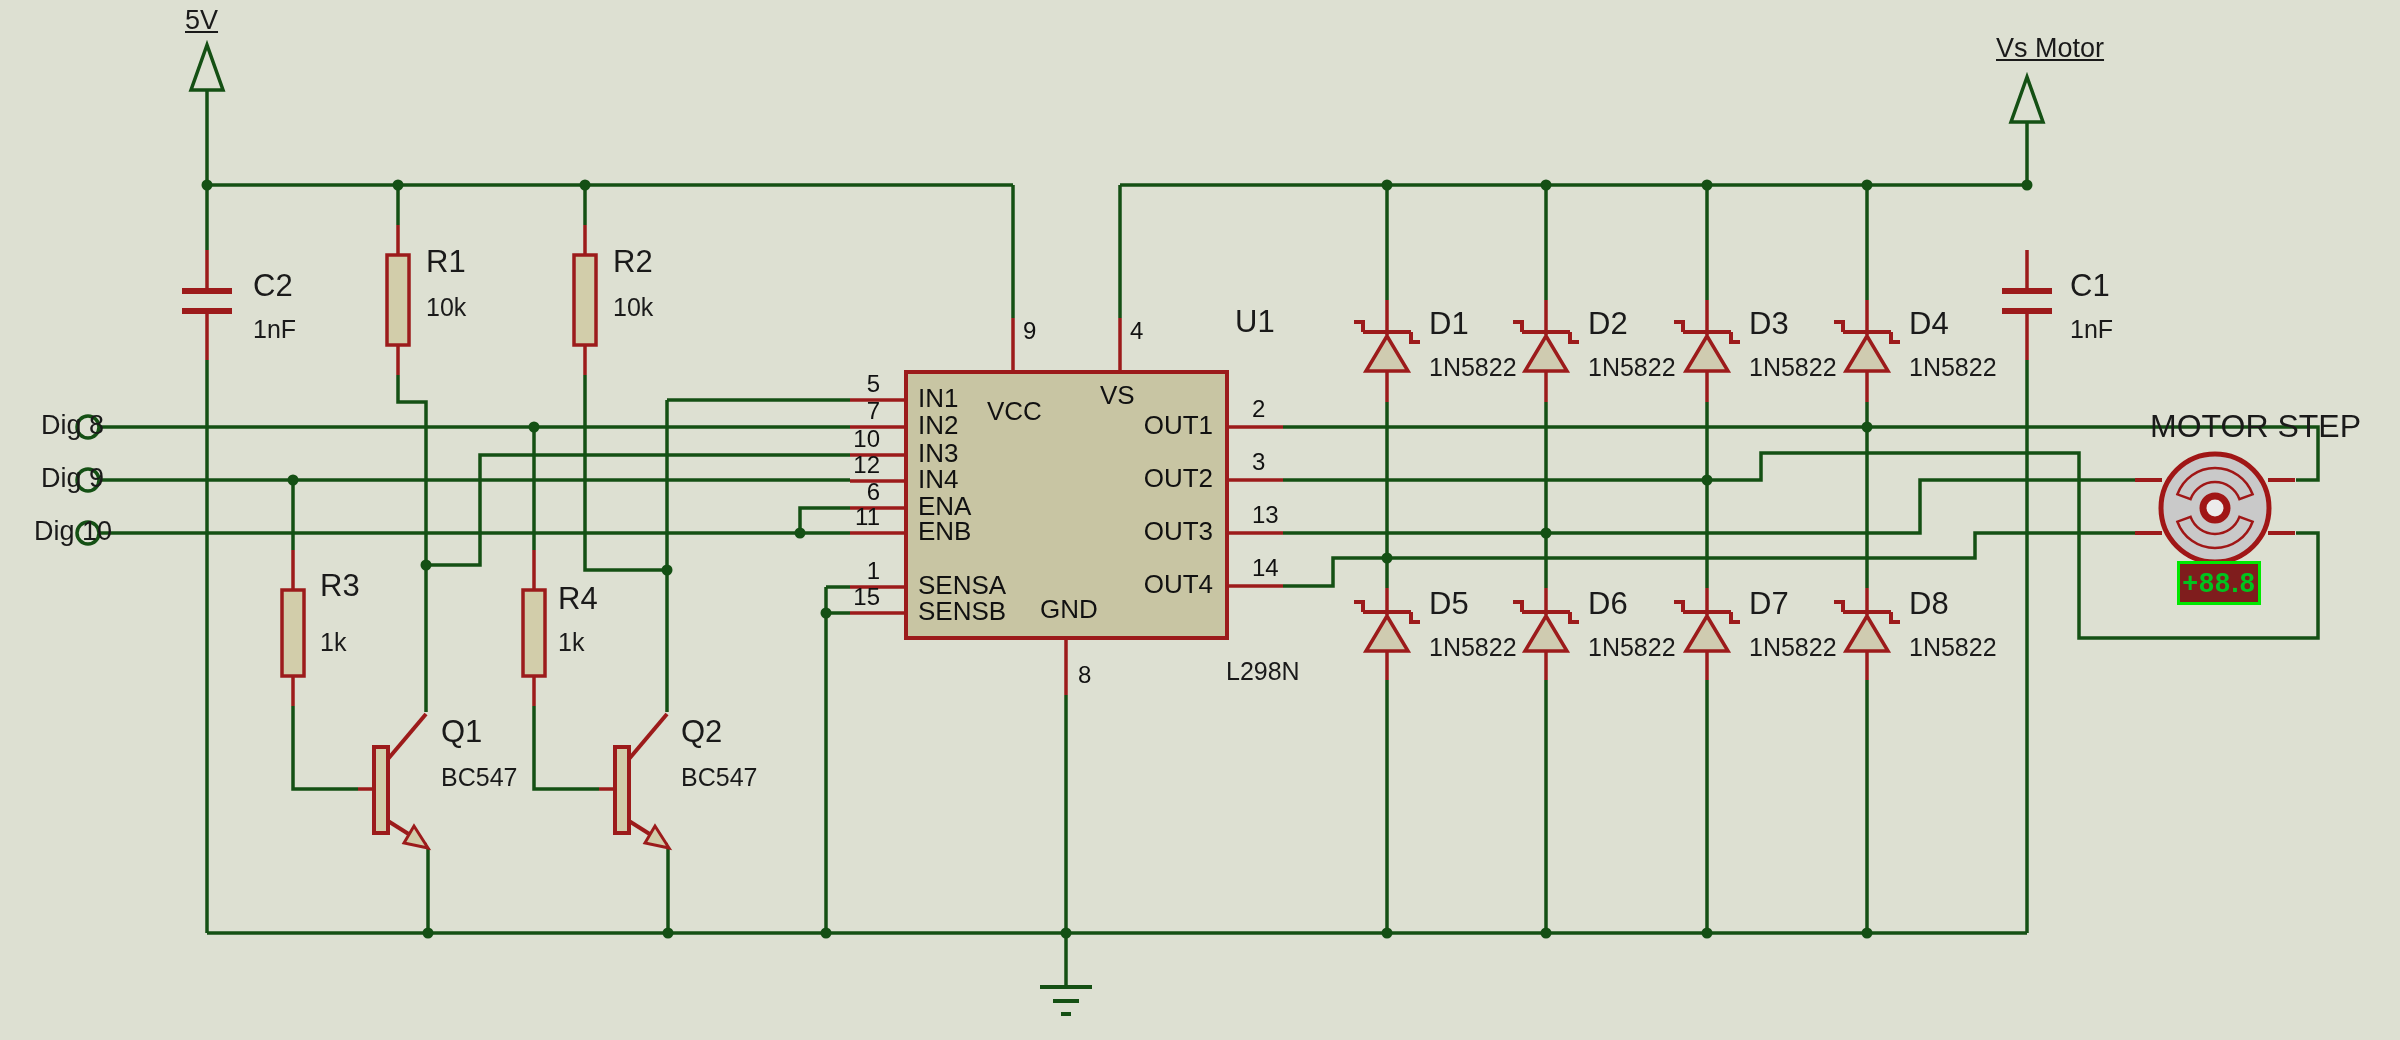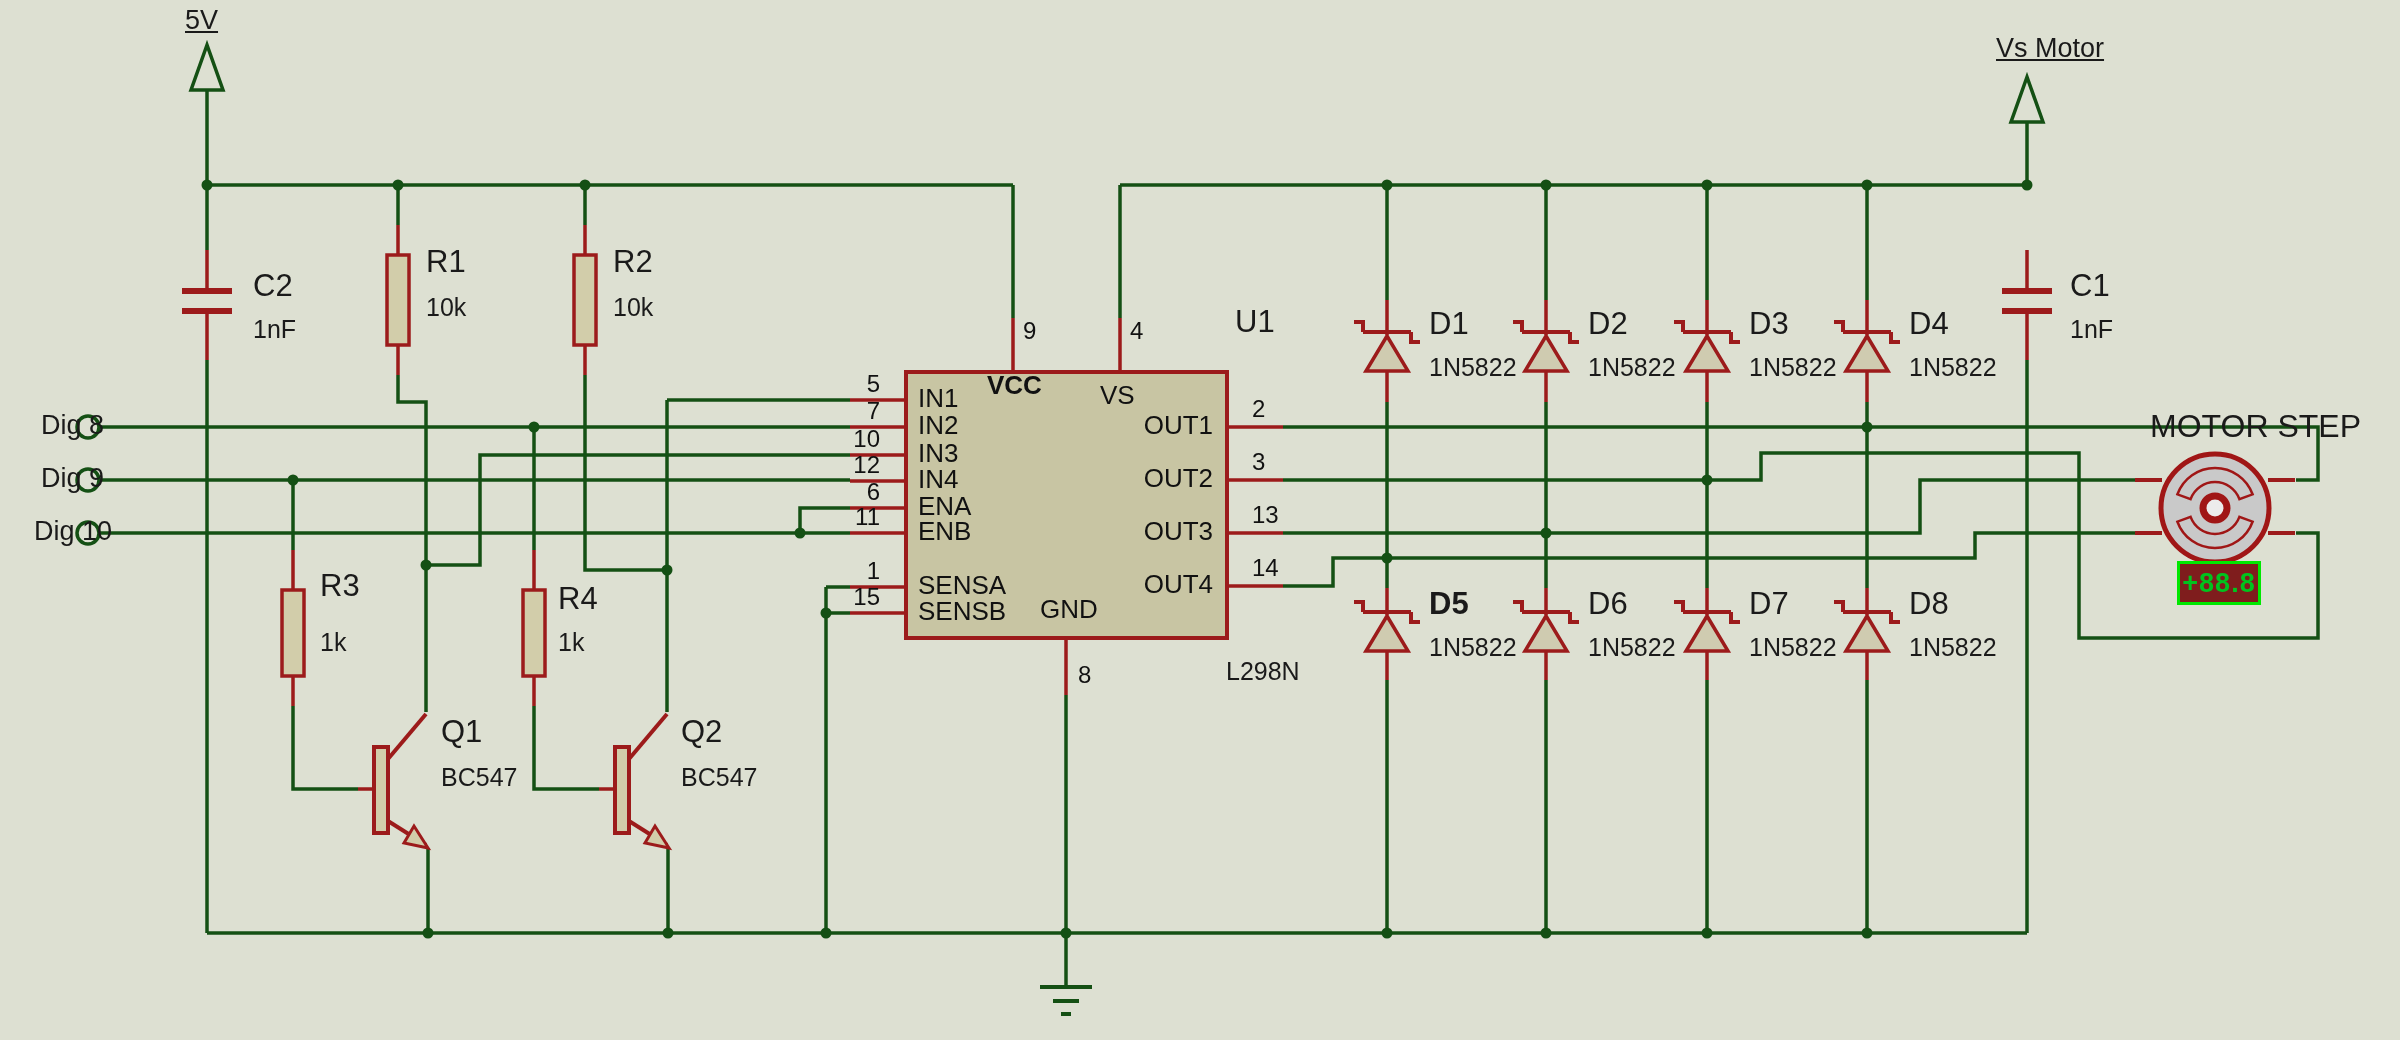--- a/index.html
+++ b/index.html
@@ -240,21 +240,21 @@
 <div class="lbl val" style="left:681px;top:764px;">BC547</div>
 
 <div class="lbl ref" style="left:1429px;top:308px;">D1</div>
 <div class="lbl val" style="left:1429px;top:354px;">1N5822</div>
 <div class="lbl ref" style="left:1588px;top:308px;">D2</div>
 <div class="lbl val" style="left:1588px;top:354px;">1N5822</div>
 <div class="lbl ref" style="left:1749px;top:308px;">D3</div>
 <div class="lbl val" style="left:1749px;top:354px;">1N5822</div>
 <div class="lbl ref" style="left:1909px;top:308px;text-align:right;">D4</div>
 <div class="lbl val" style="left:1909px;top:354px;">1N5822</div>
-<div class="lbl ref" style="left:1429px;top:588px;font-weight:bold;">D5</div>
+<div class="lbl ref" style="left:1429px;top:588px;">D5</div>
 <div class="lbl val" style="left:1429px;top:634px;">1N5822</div>
 <div class="lbl ref" style="left:1588px;top:588px;">D6</div>
 <div class="lbl val" style="left:1588px;top:634px;">1N5822</div>
 <div class="lbl ref" style="left:1749px;top:588px;">D7</div>
 <div class="lbl val" style="left:1749px;top:634px;">1N5822</div>
 <div class="lbl ref" style="left:1909px;top:588px;">D8</div>
 <div class="lbl val" style="left:1909px;top:634px;">1N5822</div>
 
 <div class="lbl ref" style="left:1235px;top:306px;">U1</div>
 <div class="lbl val" style="left:1226px;top:658px;">L298N</div>
@@ -280,21 +280,21 @@
 <div class="lbl pinname outname" style="left:1110px;top:412px;">OUT1</div>
 <div class="lbl pinname outname" style="left:1110px;top:465px;">OUT2</div>
 <div class="lbl pinname outname" style="left:1110px;top:518px;">OUT3</div>
 <div class="lbl pinname outname" style="left:1110px;top:571px;">OUT4</div>
 
 <div class="lbl pinnum" style="left:1252px;top:396px;">2</div>
 <div class="lbl pinnum" style="left:1252px;top:449px;">3</div>
 <div class="lbl pinnum" style="left:1252px;top:502px;">13</div>
 <div class="lbl pinnum" style="left:1252px;top:555px;">14</div>
 
-<div class="lbl pinname" style="left:987px;top:372px;font-weight:bold;">VCC</div>
+<div class="lbl pinname" style="left:987px;top:398px;">VCC</div>
 <div class="lbl pinname" style="left:1100px;top:382px;">VS</div>
 <div class="lbl pinnum" style="left:1023px;top:318px;">9</div>
 <div class="lbl pinnum" style="left:1130px;top:318px;">4</div>
 <div class="lbl pinname" style="left:1040px;top:596px;">GND</div>
 <div class="lbl pinnum" style="left:1078px;top:662px;">8</div>
 
 <div class="lbl motorlbl" style="left:2150px;top:410px;">MOTOR STEP</div>
 <div id="lcd">
   <span>+88.8</span>
 </div>

